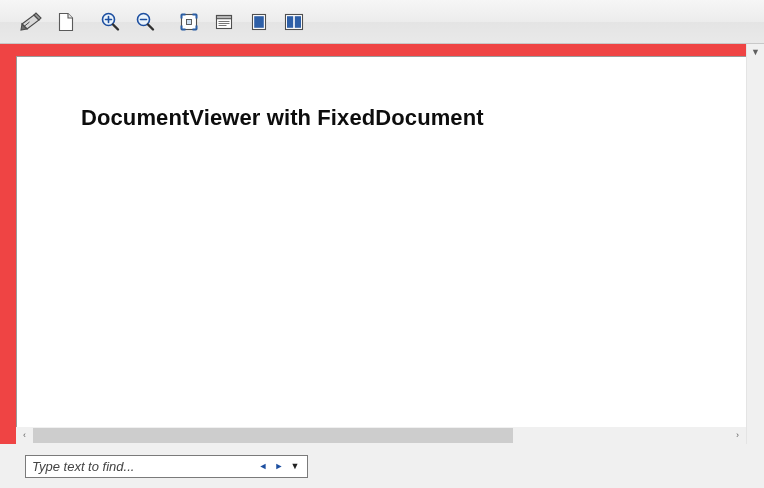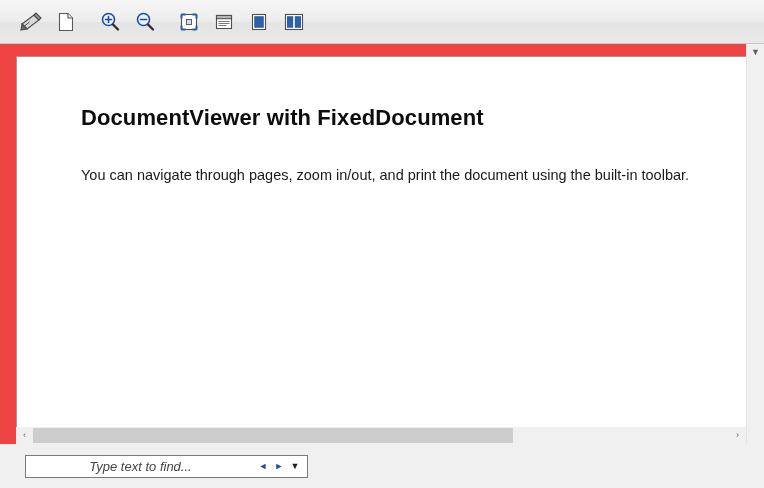--- a/index.html
+++ b/index.html
@@ -206,21 +206,20 @@
     flex: 1 1 auto;
     border: none;
     outline: none;
     font-family: "Liberation Sans", sans-serif;
     font-size: 13px;
     font-style: italic;
     color: #3a3a3a;
     padding: 0 6px;
     background: transparent;
     height: 100%;
-    text-align: center;
   }
   .find-input::placeholder {
     color: #444;
     font-style: italic;
     opacity: 1;
   }
   .find-nav {
     display: flex;
     align-items: center;
     padding-right: 4px;
@@ -338,21 +337,20 @@
     </button>
   </div>
 
   <div class="viewer-area">
 
     <div class="doc-region">
 
       <div class="page-scroll">
         <div class="page">
           <h1 class="doc-title">DocumentViewer with FixedDocument</h1>
-          <p class="doc-para last">You can navigate through pages, zoom in/out, and print the document using the built-in toolbar.</p>
         </div>
       </div>
 
       <div class="hscroll">
         <div class="sb-arrow">
           <span class="arrow-glyph">‹</span>
         </div>
         <div class="sb-track">
           <div class="sb-thumb"></div>
         </div>

